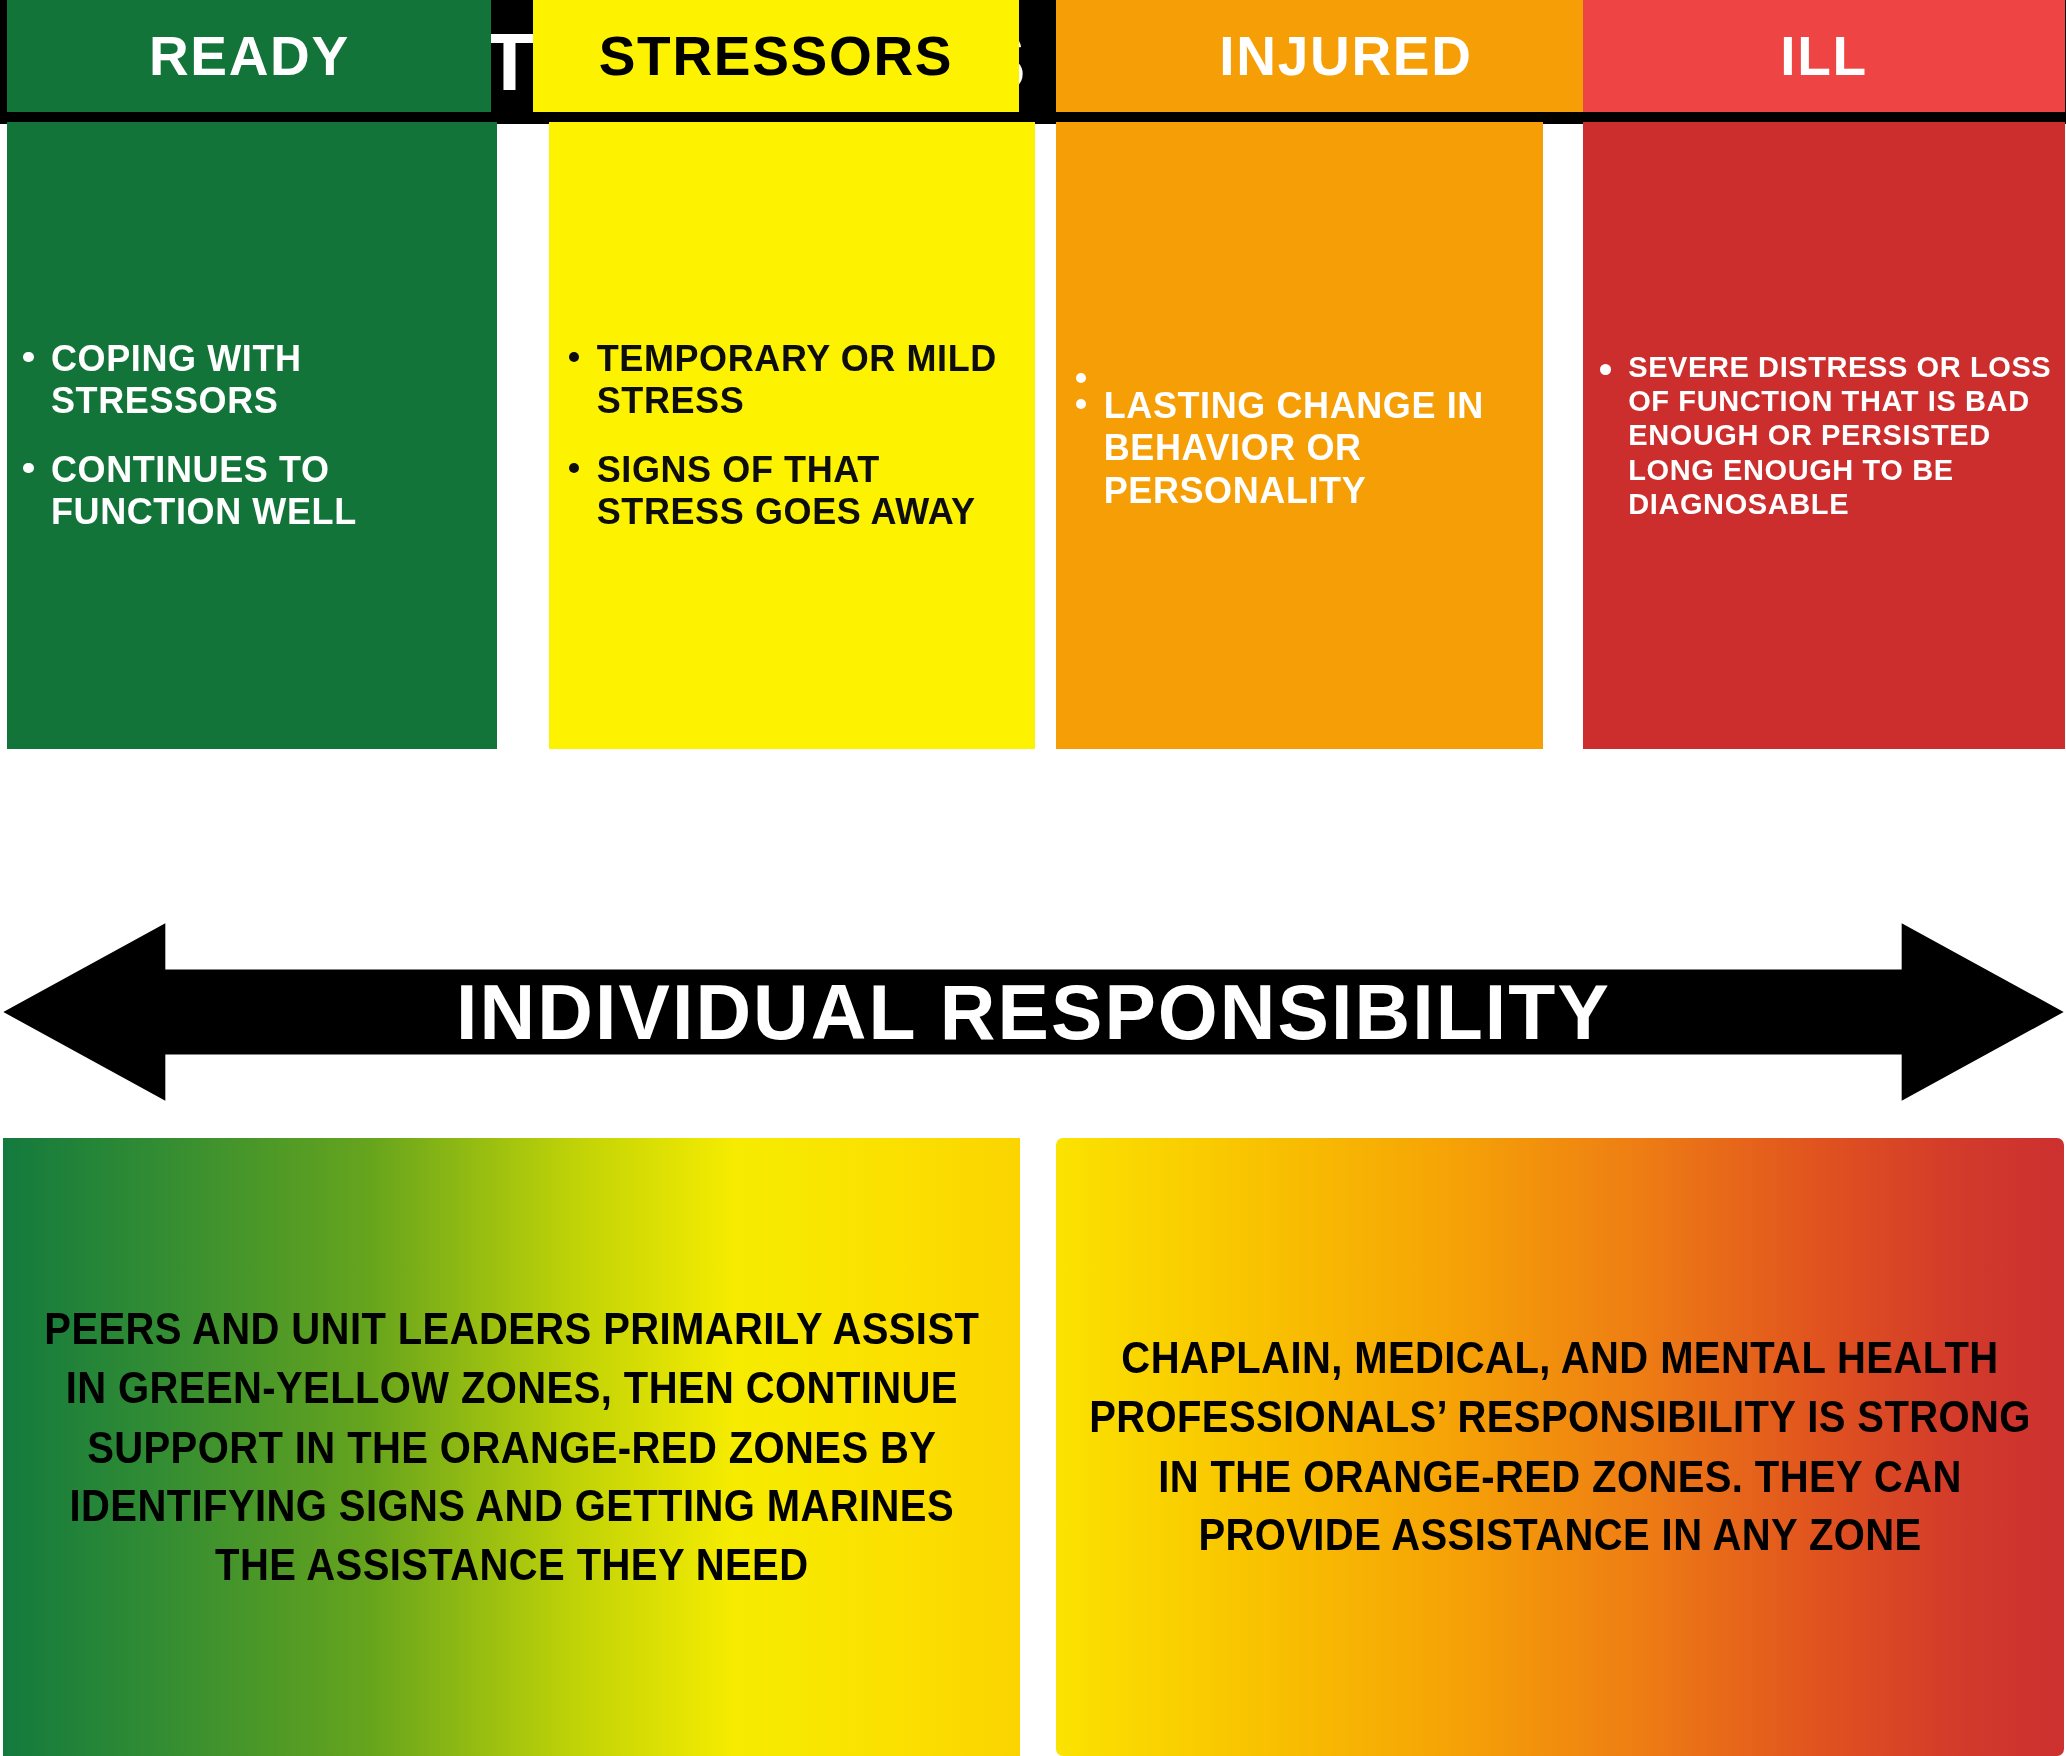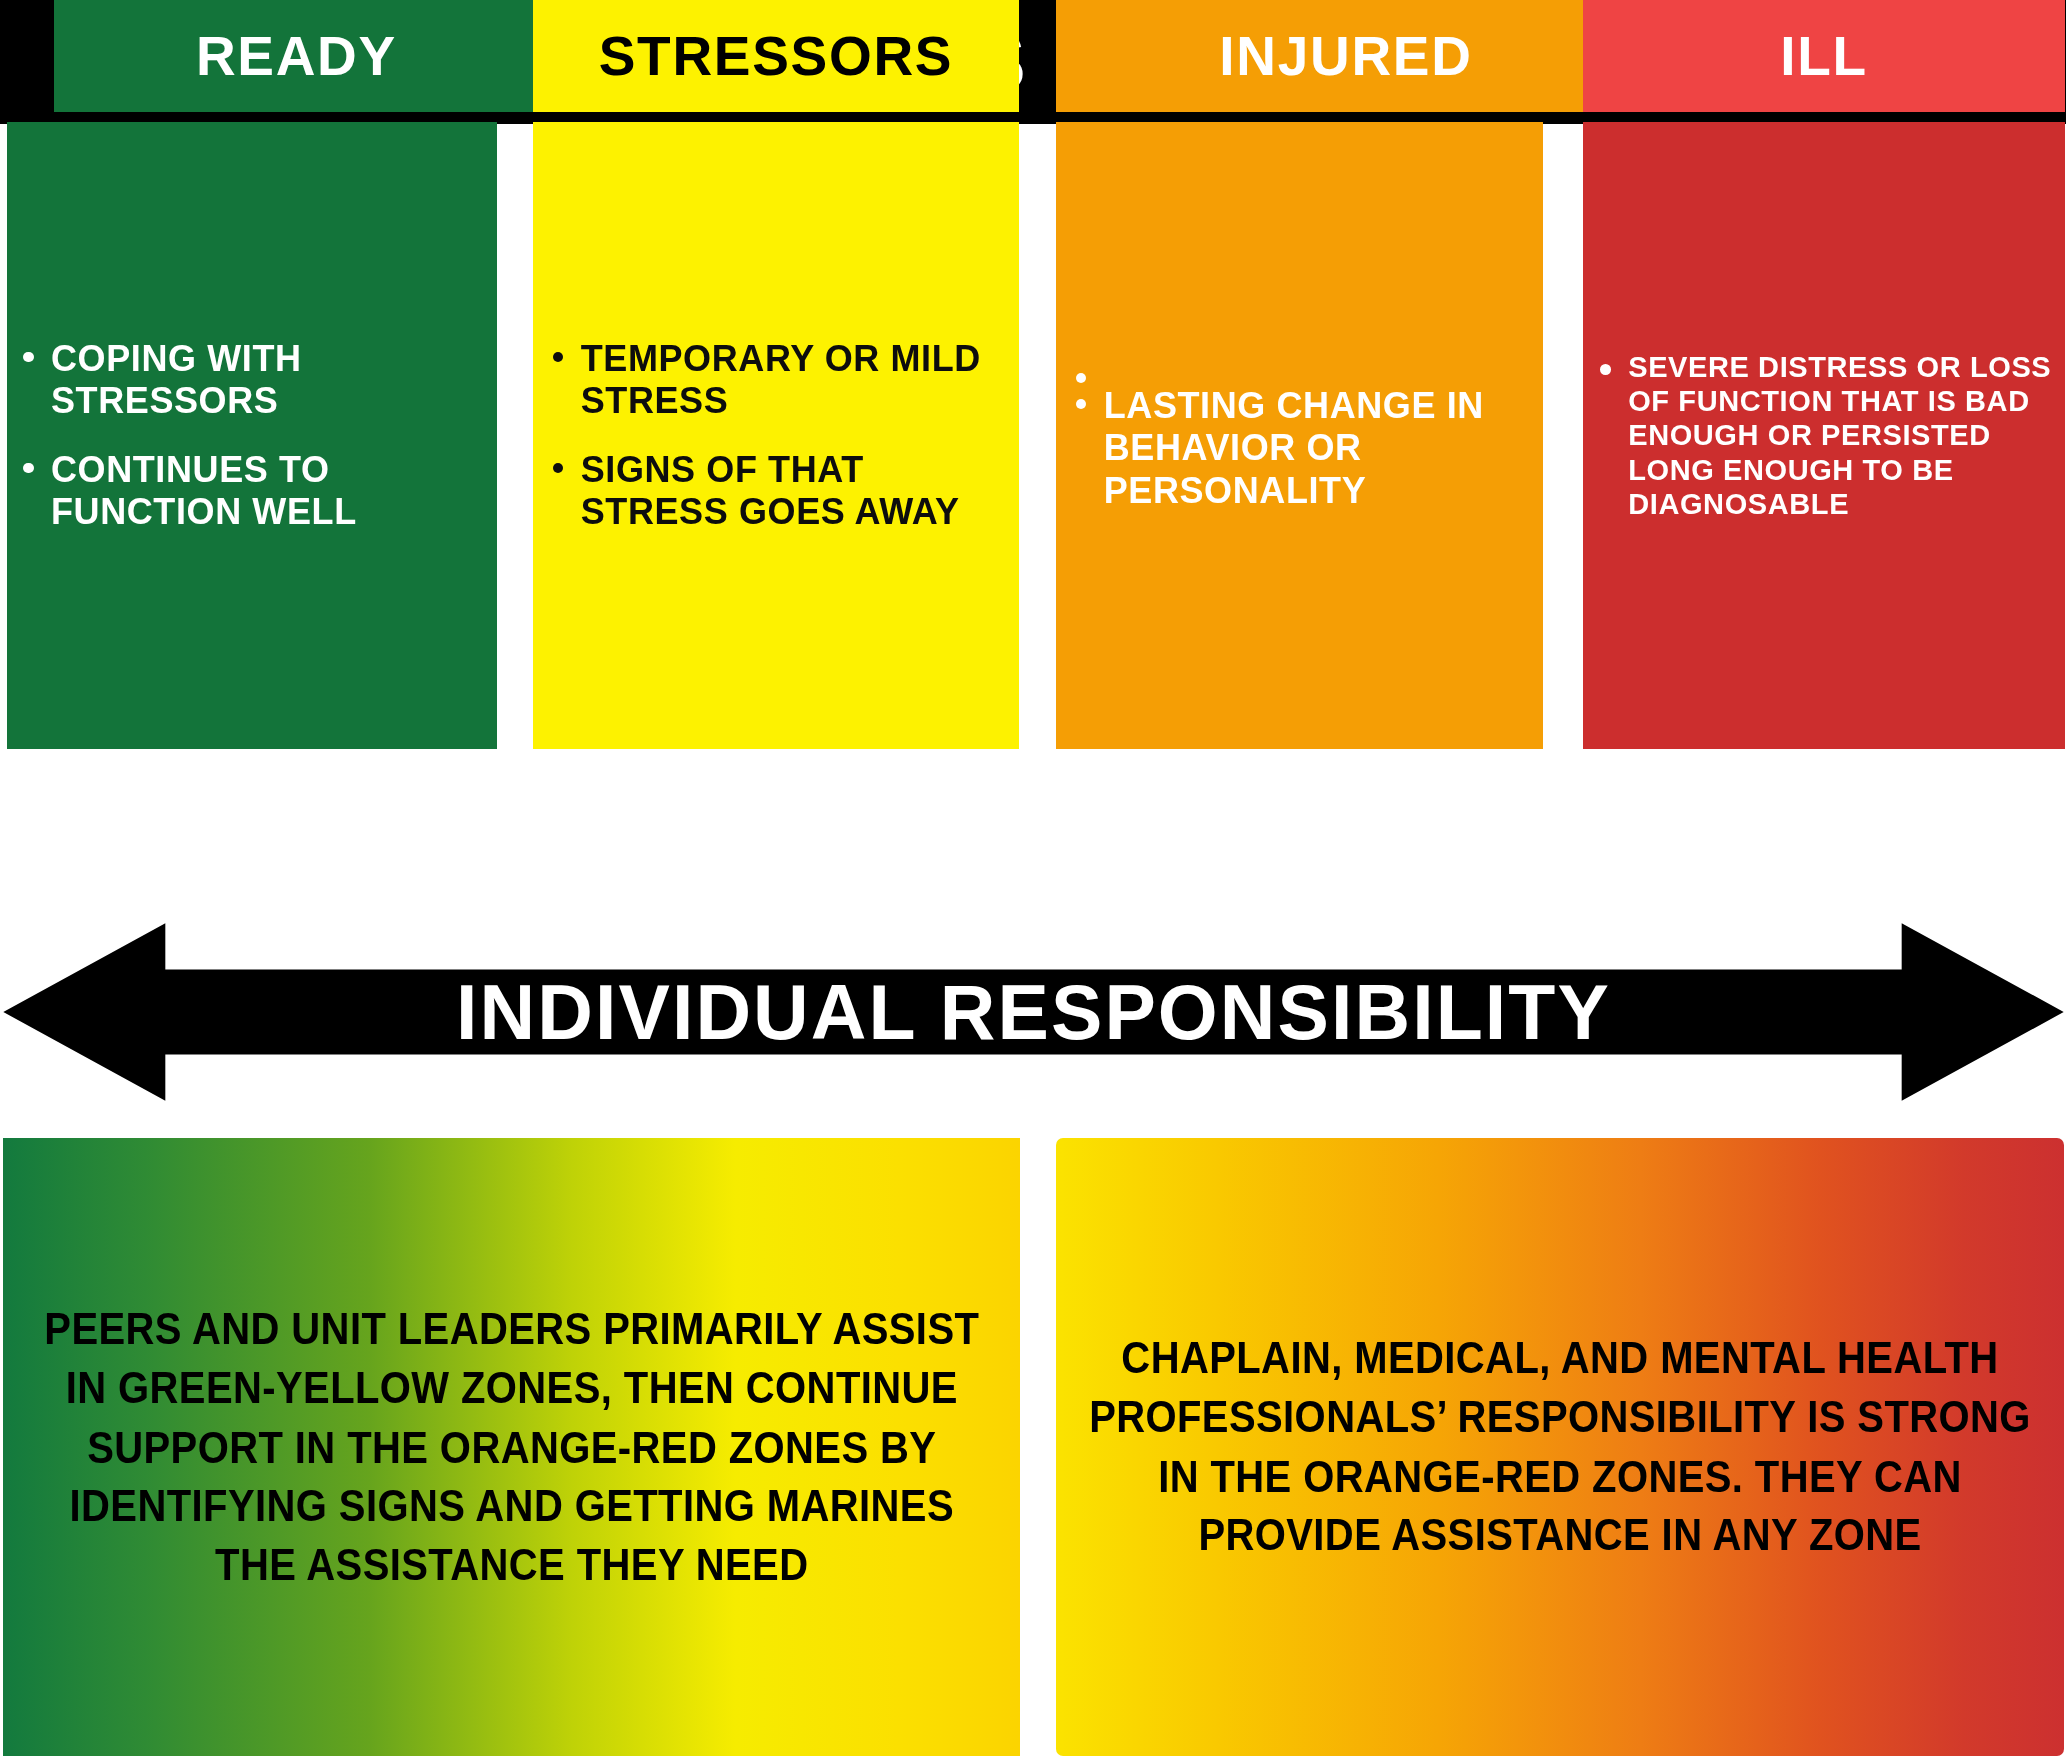--- a/index.html
+++ b/index.html
@@ -89,34 +89,34 @@
     left: 4.1px;
     top: 14px;
     width: 10.7px;
     height: 10.7px;
     border-radius: 50%;
     background: currentColor;
   }
 
   
   #col-ready { left: 7.4px; width: 490px; }
-  #col-ready .zone-header { left: 0; width: 484px; background: #13743A; margin-left: 47px; }
+  #col-ready .zone-header { left: 0; width: 484px; background: #13743A; }
   #col-ready .zone-header-label { color: #ffffff; }
   #col-ready .zone-body {
     left: 0; top: 122px; width: 490px; height: 627px;
     background: #13743A; color: #ffffff;
     padding: 0 22px 0 11.6px; box-sizing: border-box;
   }
 
   
   #col-reacting { left: 533px; width: 486px; }
   #col-reacting .zone-header { left: 0; width: 486px; background: #FDF200; }
   #col-reacting .zone-header-label { color: #000000; }
   #col-reacting .zone-body {
-    left: 0; top: 122px; width: 486px; height: 627px;
+    left: 16px; top: 122px; width: 486px; height: 627px;
     background: #FDF200; color: #0d0d0d;
     padding: 0 22px 0 15.7px; box-sizing: border-box;
   }
 
   
   #col-injured { left: 1056px; width: 487px; }
   #col-injured .zone-header { left: 0; width: 580px; background: #F59E05; justify-content: center; }
   #col-injured .zone-header-label { color: #ffffff; }
   #col-injured .zone-body {
     left: 0; top: 122px; width: 487px; height: 627px;

